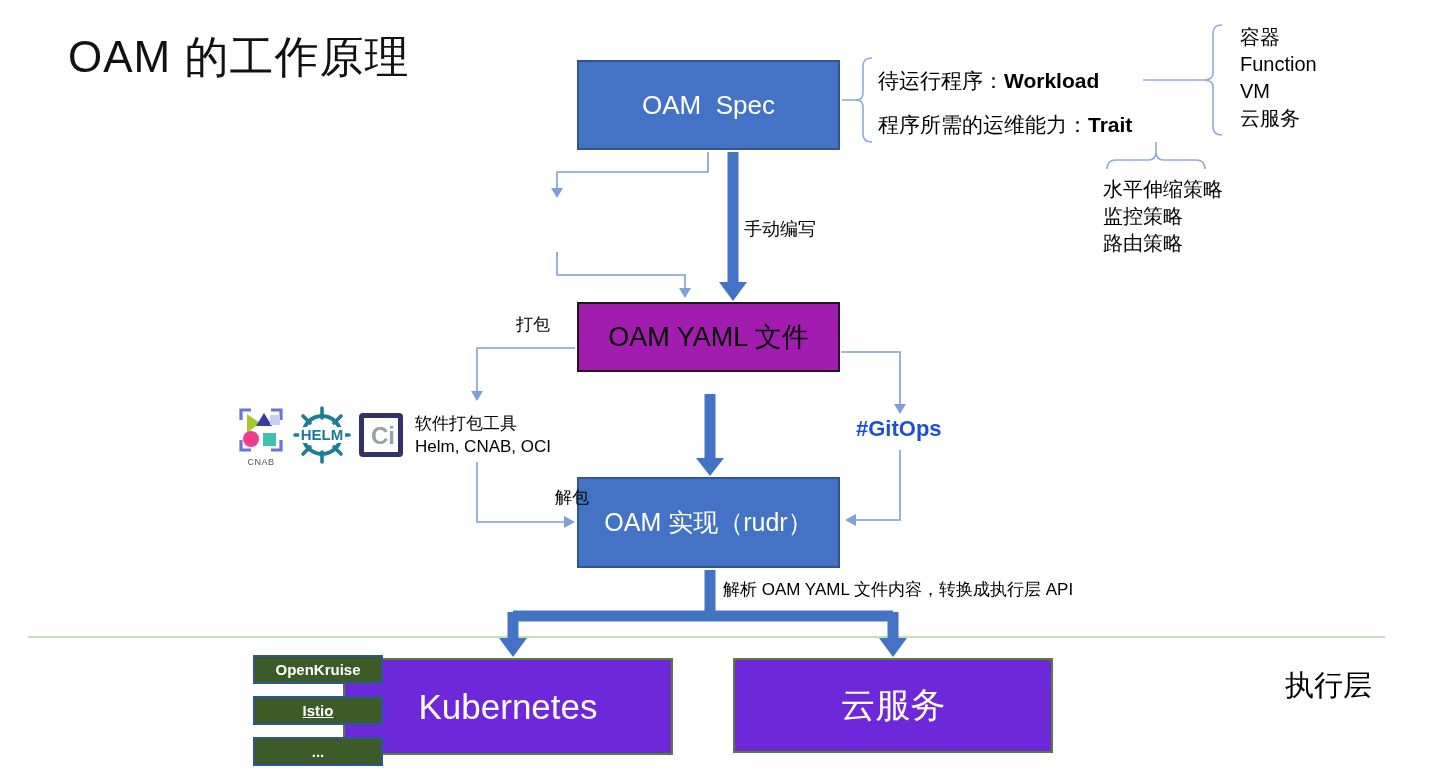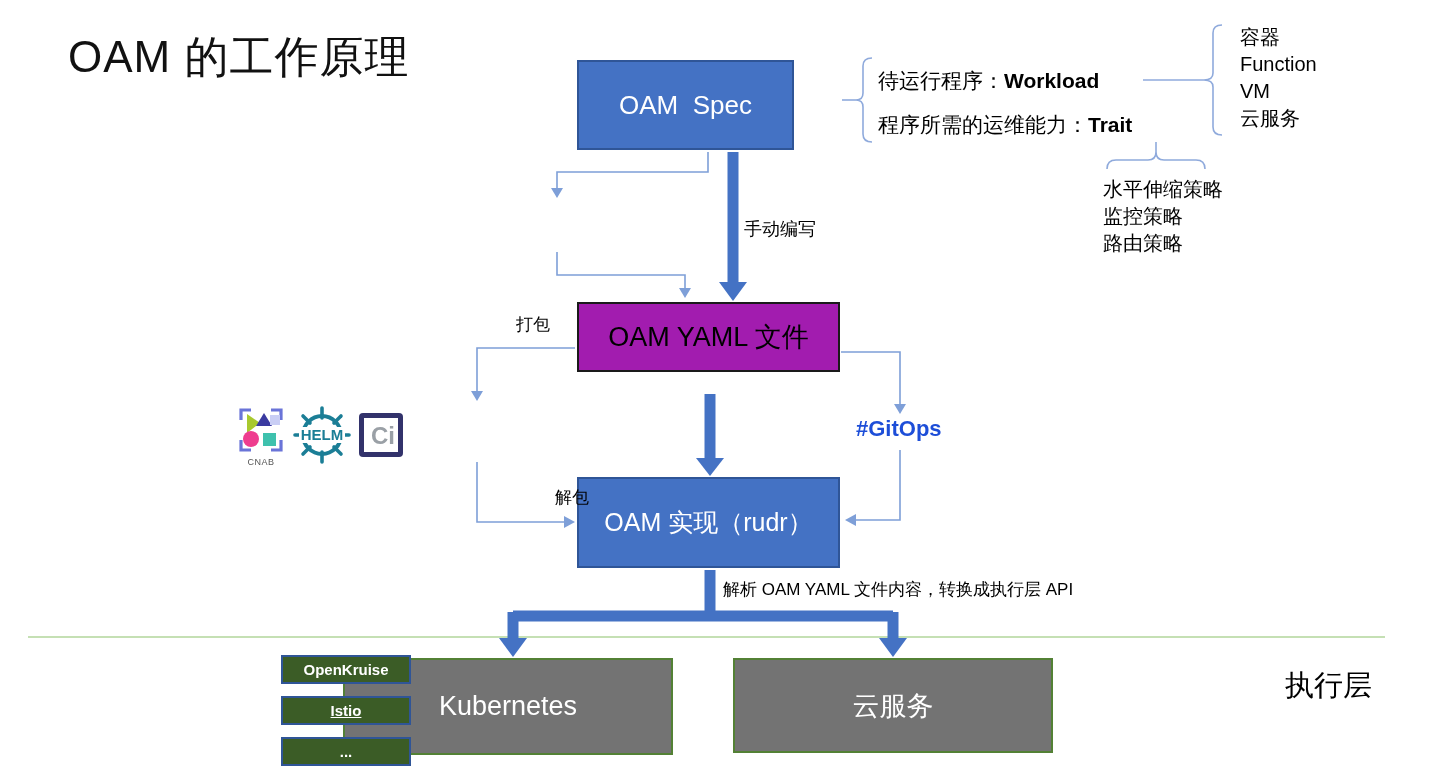--- a/index.html
+++ b/index.html
@@ -5,28 +5,28 @@
   html,body{margin:0;padding:0;background:#fff;}
   #canvas{
     position:relative;width:1440px;height:778px;background:#ffffff;overflow:hidden;
     font-family:"Liberation Sans","DejaVu Sans",sans-serif;color:#000;
   }
   .abs{position:absolute;}
   .title{left:68px;top:28px;font-size:44px;font-weight:400;letter-spacing:1px;color:#111;z-index:3;}
   
   .node{position:absolute;display:flex;align-items:center;justify-content:center;z-index:2;box-sizing:border-box;text-align:center;}
   .blue-node{background:#4472C4;border:2px solid #2F5597;color:#fff;}
-  .spec{left:577px;top:60px;width:217px;height:90px;font-size:26px;white-space:pre;}
+  .spec{left:577px;top:60px;width:263px;height:90px;font-size:26px;white-space:pre;}
   .yaml{left:577px;top:302px;width:263px;height:70px;background:#a21caf;border:2.5px solid #1a1a1a;color:#000;font-size:27px;}
   .impl{left:577px;top:477px;width:263px;height:91px;font-size:25px;}
-  .green-node{background:#737373;border:2px solid #538135;color:#fff;font-size:27px;}
+  .green-node{background:#6d28d9;border:2px solid #538135;color:#fff;font-size:35px;}
   .k8s{left:343px;top:658px;width:330px;height:97px;}
   .cloud{left:733px;top:658px;width:320px;height:95px;}
   .plugin{position:absolute;left:253px;width:130px;height:29px;background:#3B5C26;border:2px solid #2F5597;color:#fff;
-    font-size:15px;font-weight:700;display:flex;align-items:center;justify-content:center;z-index:4;box-sizing:border-box;margin-left:28px;}
+    font-size:15px;font-weight:700;display:flex;align-items:center;justify-content:center;z-index:4;box-sizing:border-box;}
   
   .lbl{position:absolute;z-index:3;}
   .wl-line{left:878px;top:67px;font-size:21px;}
   .trait-line{left:878px;top:111px;font-size:21px;}
   .bold{font-weight:700;margin-top:19px;}
   .wl-types{left:1240px;top:24px;font-size:20px;line-height:27px;}
   .strategies{left:1103px;top:176px;font-size:20px;line-height:27px;}
   .gen{left:430px;top:198px;width:270px;text-align:center;font-size:18px;line-height:24px;}
   .gen .sub{font-size:17px;}
   .manual{left:744px;top:217px;font-size:18px;}
@@ -117,20 +117,24 @@
 
   <div class="lbl strategies">
     <div>水平伸缩策略</div>
     <div>监控策略</div>
     <div>路由策略</div>
   </div>
 
   <div class="lbl manual">手动编写</div>
   <div class="lbl pack">打包</div>
   <div class="lbl unpack">解包</div>
+  <div class="lbl packtools">
+    <div>软件打包工具</div>
+    <div>Helm, CNAB, OCI</div>
+  </div>
   <div class="lbl gitops">#GitOps</div>
   <div class="lbl parse">解析 OAM YAML 文件内容，转换成执行层 API</div>
   <div class="lbl exec-layer">执行层</div>
 
   <div class="abs sep-line"></div>
 
   <div class="abs icons">
     <div class="cnab-wrap">
       <svg width="48" height="48" viewBox="0 0 48 48">
         <g stroke="#6A74D8" stroke-width="3.2" fill="none">

